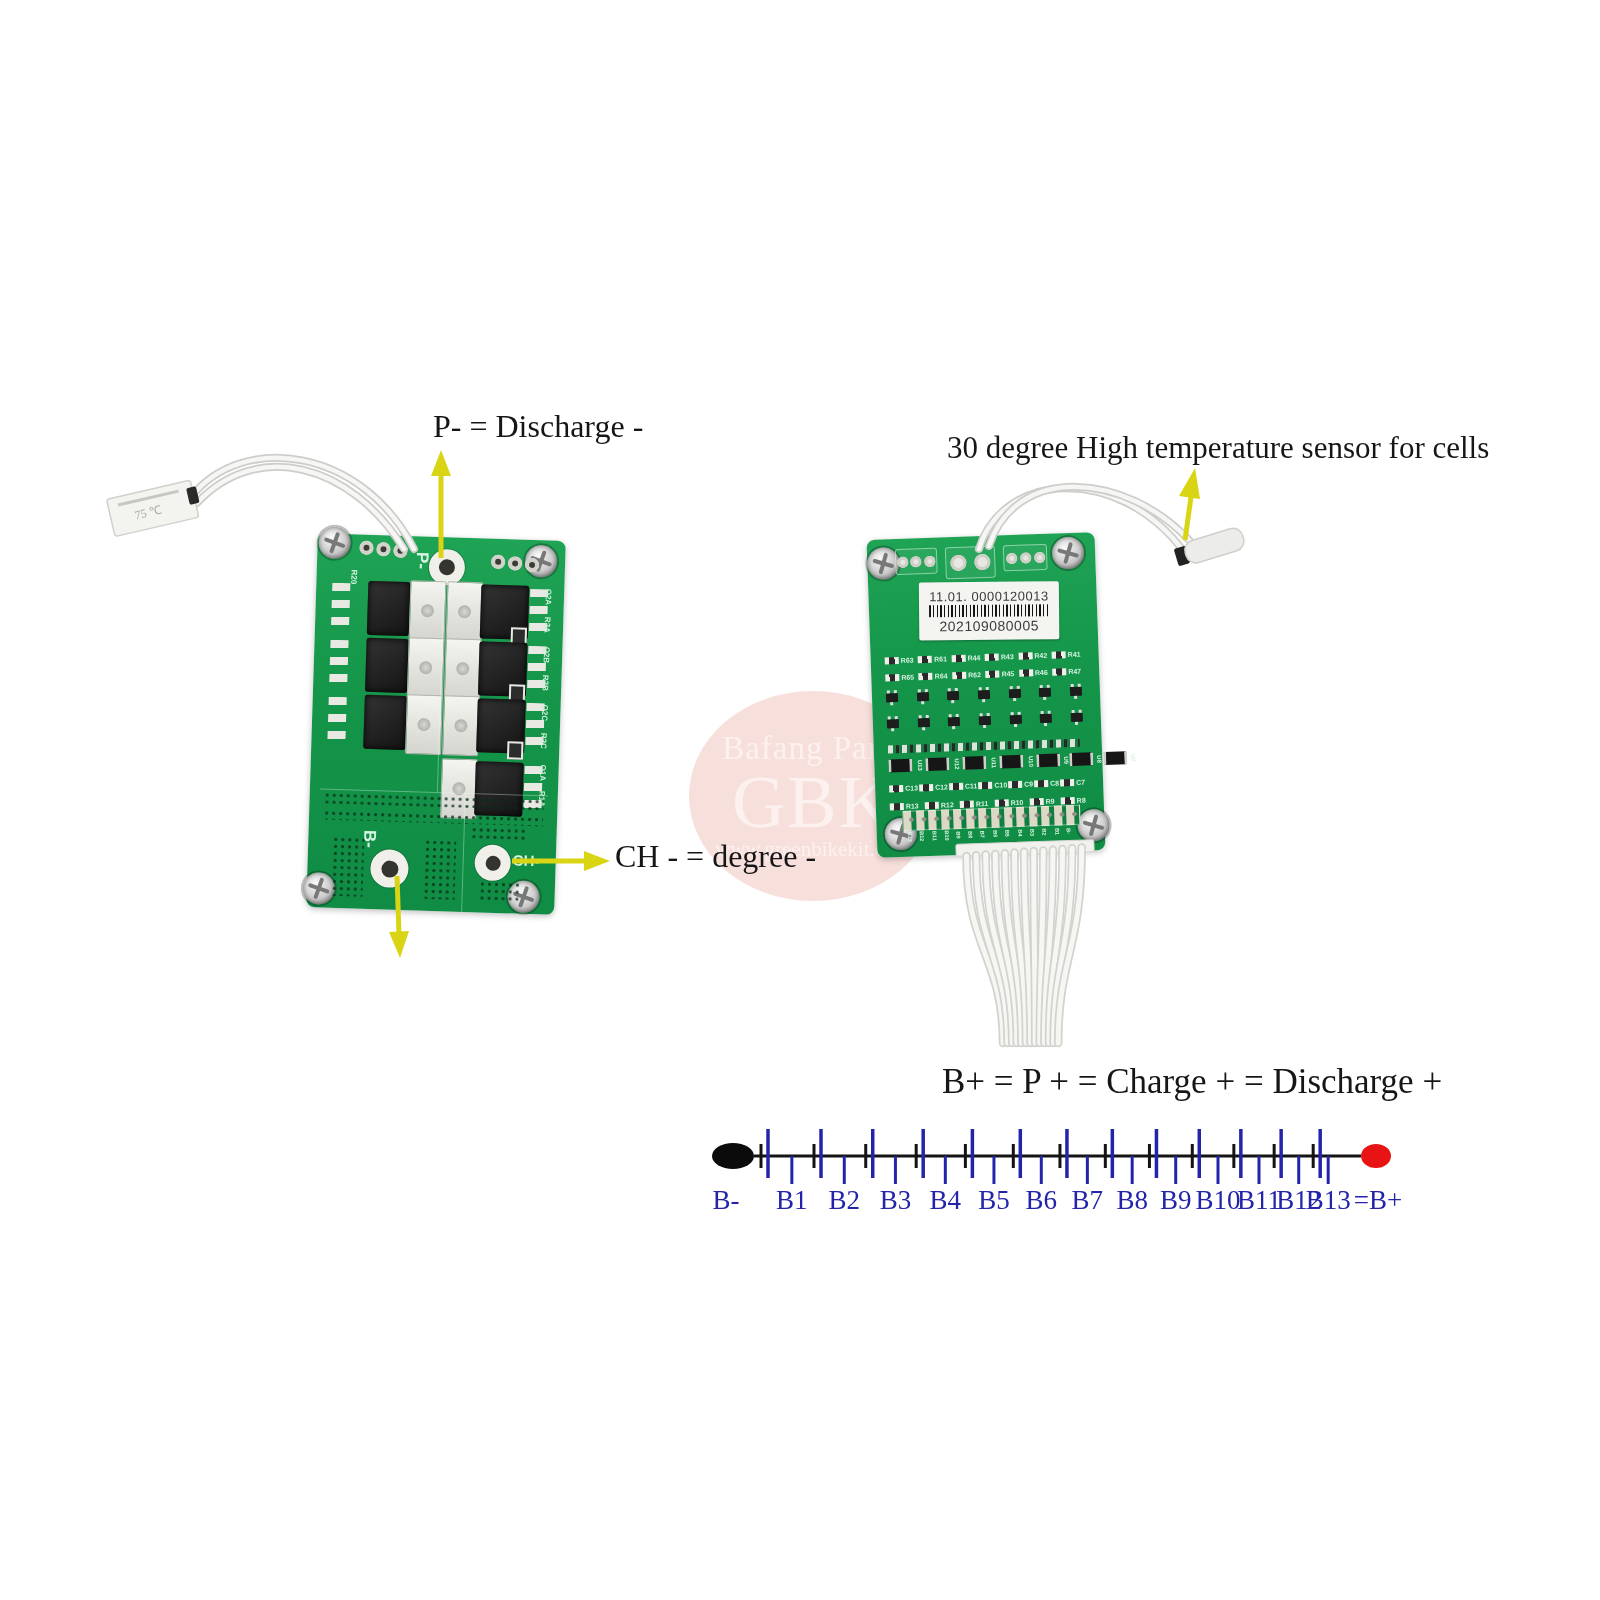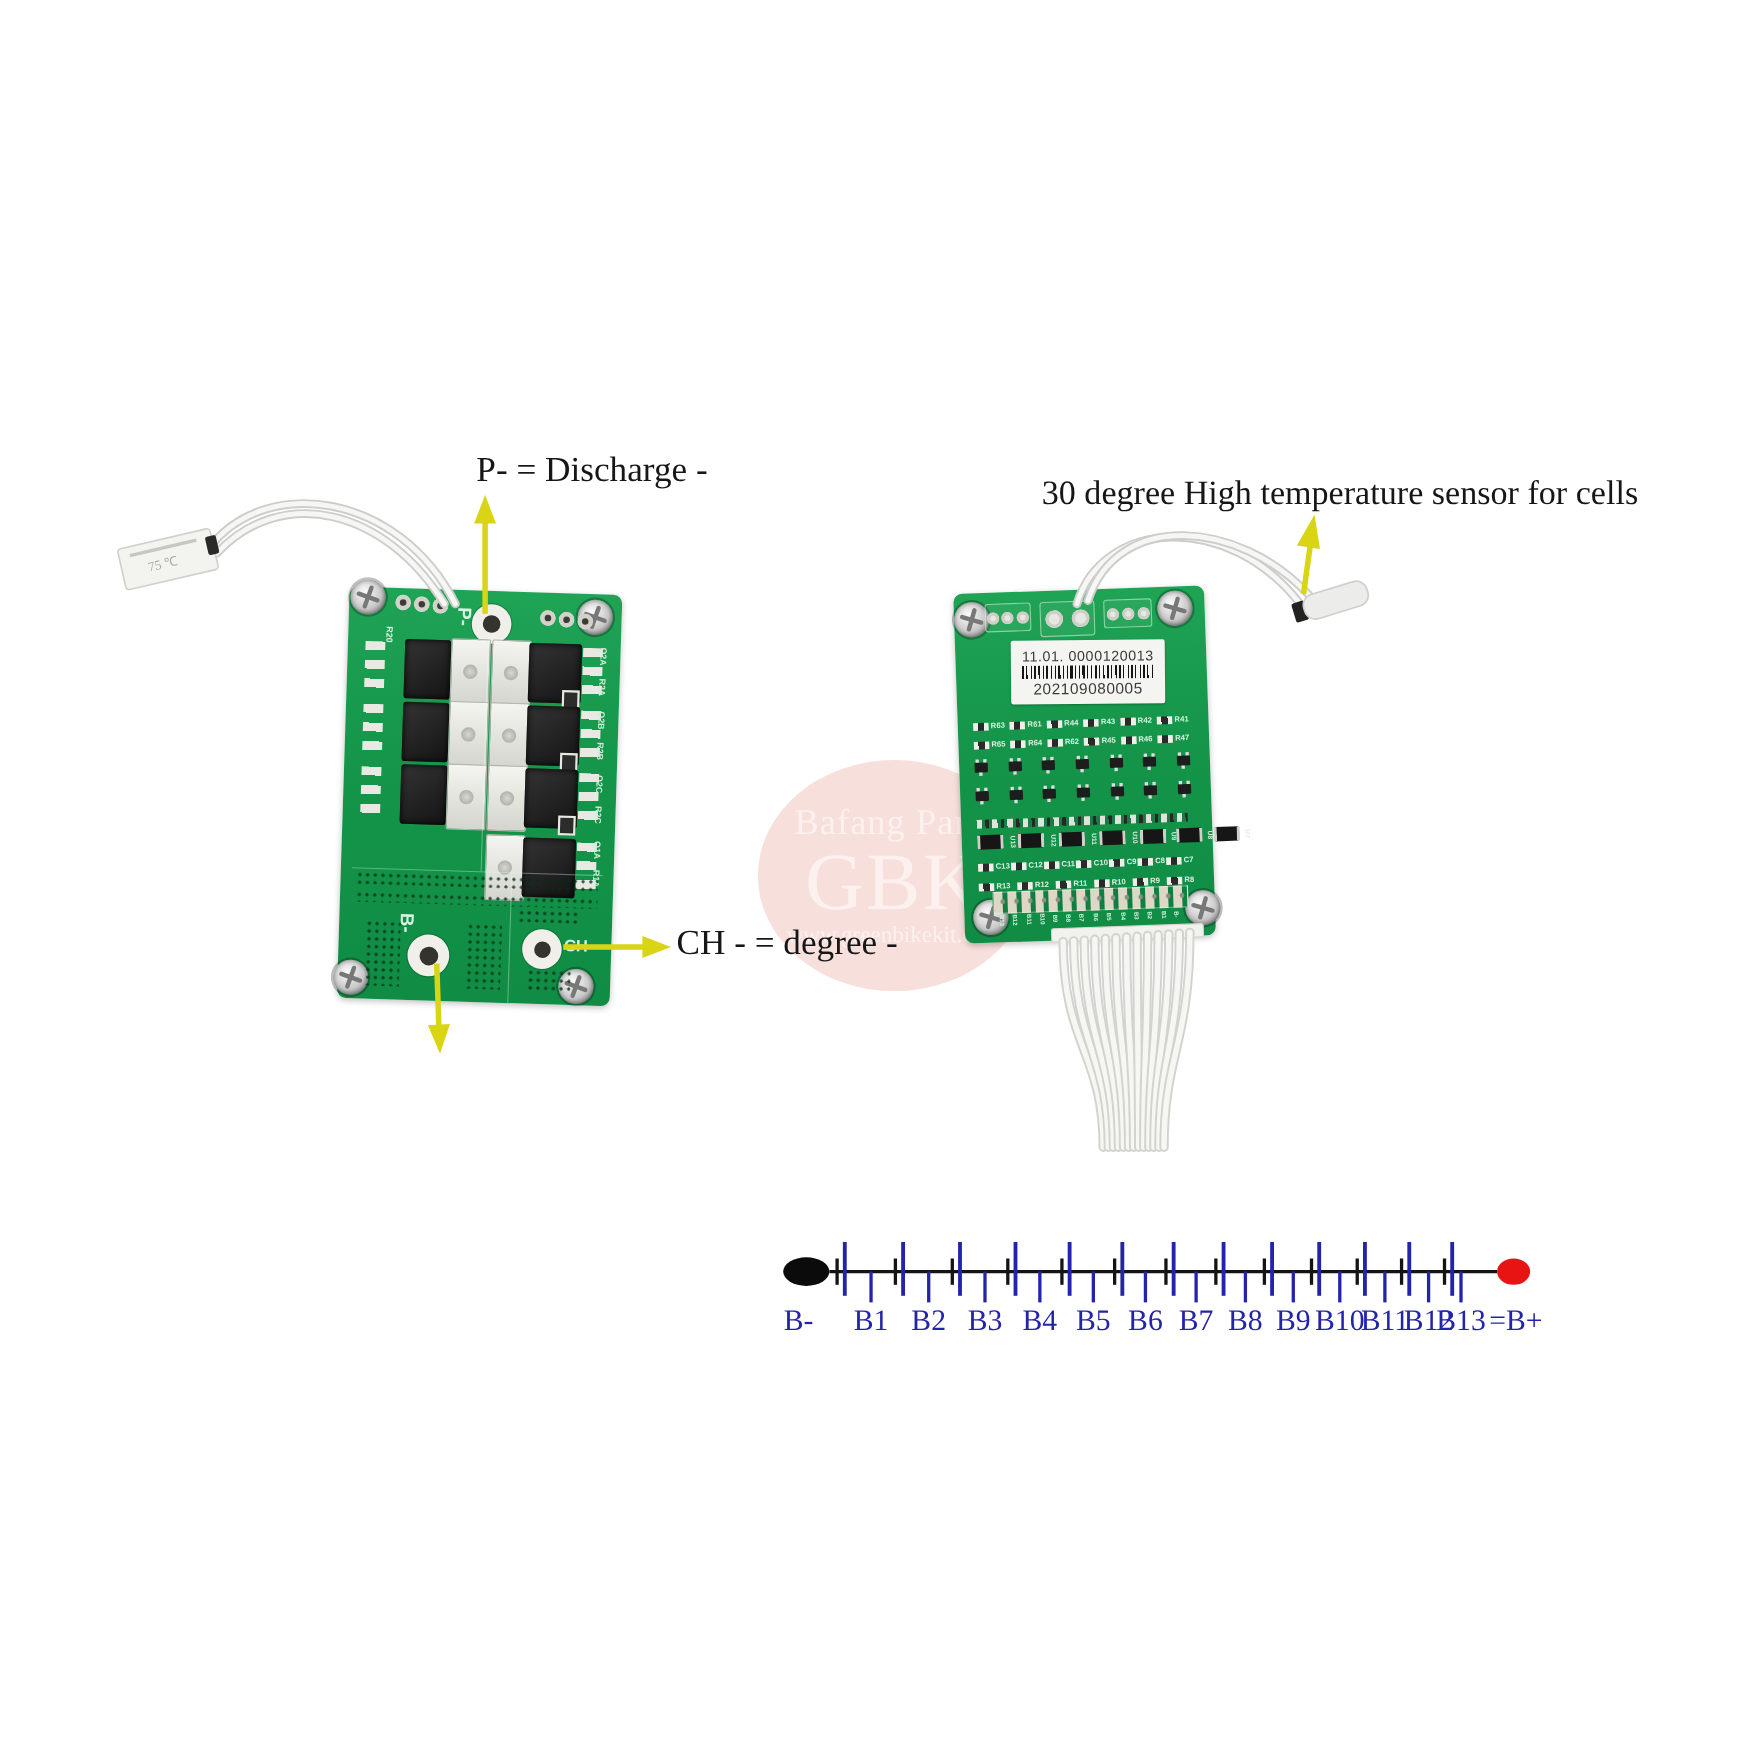--- a/index.html
+++ b/index.html
@@ -545,15 +545,16 @@
       <line x1="640.18" y1="40" x2="640.18" y2="68" stroke="#2424ab" stroke-width="3"></line>
       <text x="640.18" y="93" text-anchor="middle" fill="#2424ab" font-size="27">B13</text>
       <ellipse cx="688" cy="40" rx="15" ry="12" fill="#e81414"></ellipse>
       <text x="38" y="93" text-anchor="middle" fill="#2424ab" font-size="27">B-</text>
       <text x="690" y="93" text-anchor="middle" fill="#2424ab" font-size="27">=B+</text>
     </svg>
 
   <div class="ann ann-discharge">P- = Discharge -</div>
   <div class="ann ann-temp">30 degree High temperature sensor for cells</div>
   <div class="ann ann-charge">CH - = degree -</div>
+  <div class="ann ann-bplus">B+ = P + = Charge + = Discharge +</div>
 
 
 </div>
 
 </body></html>

